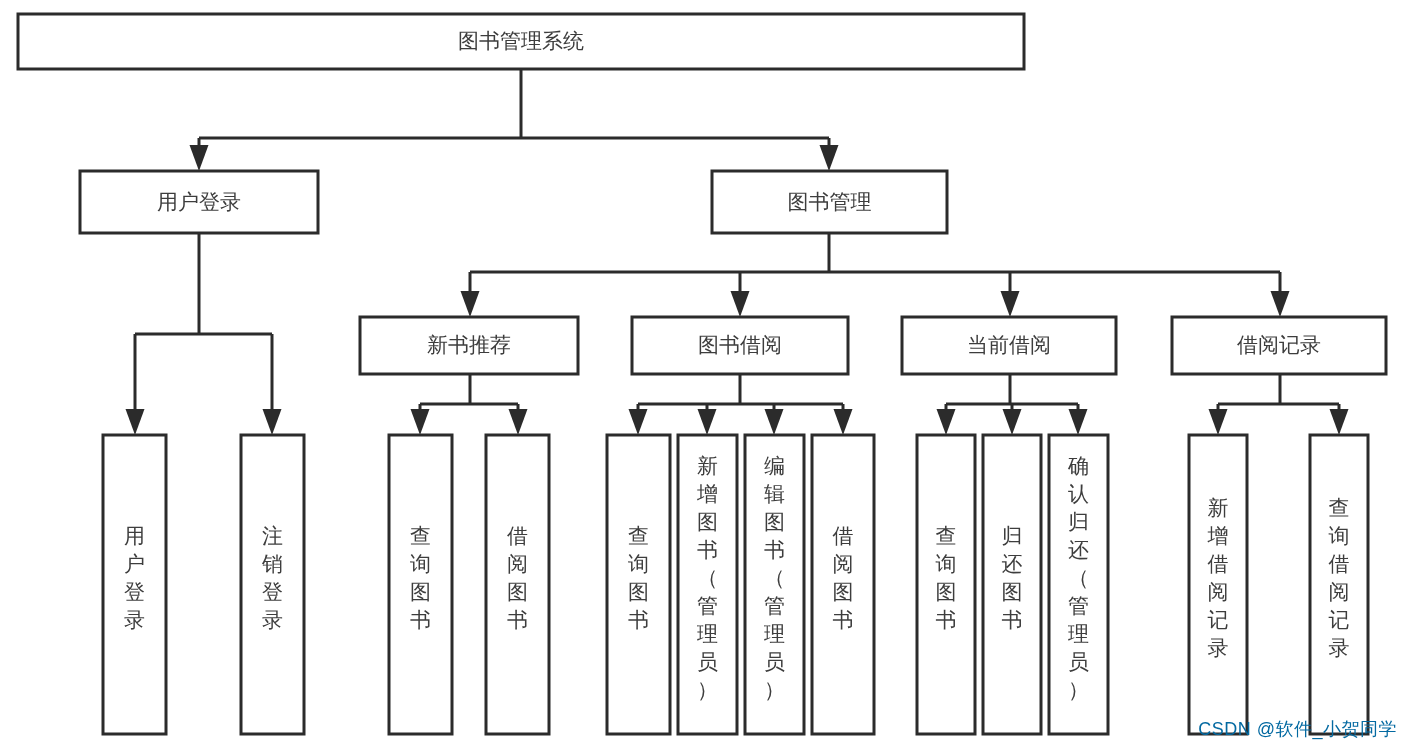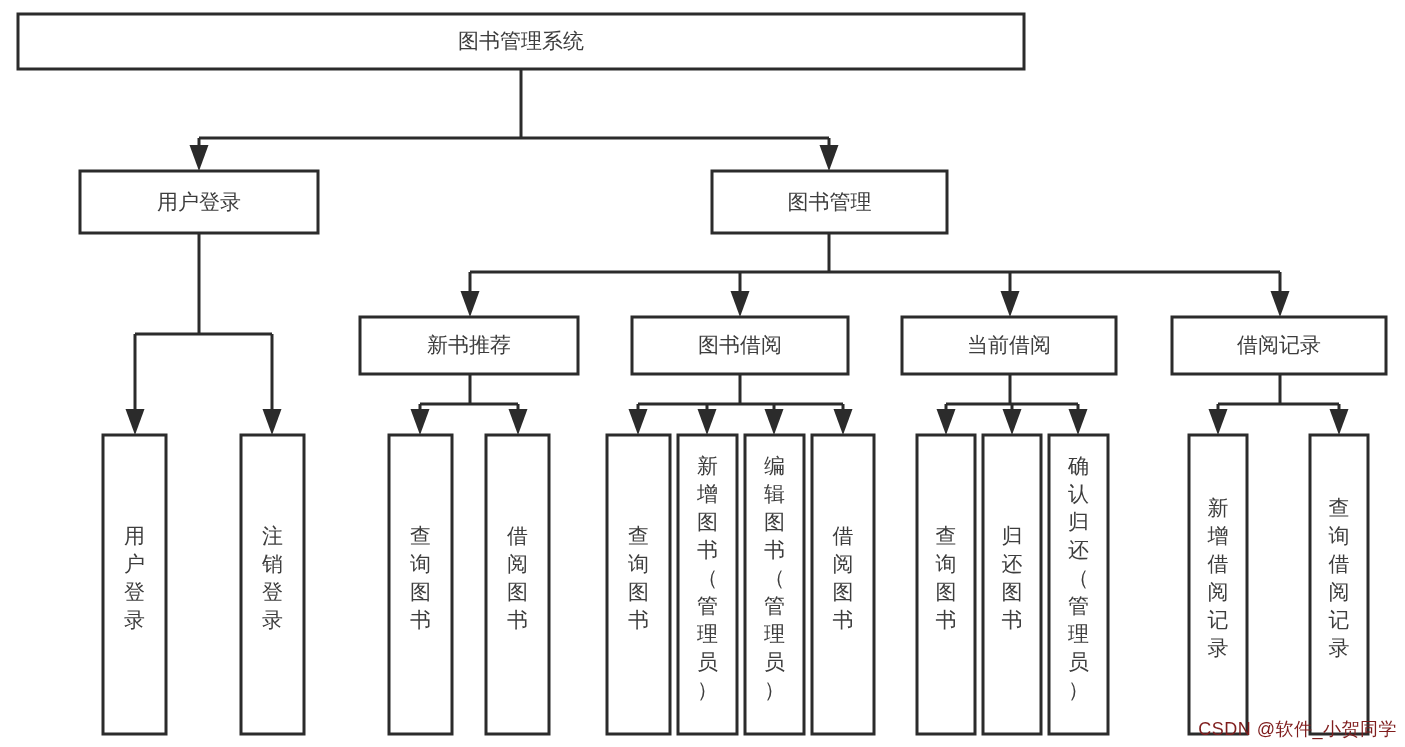--- a/index.html
+++ b/index.html
@@ -46,21 +46,21 @@
     stroke-linecap: butt;
   }
   .arrow-head {
     fill: #2b2b2b;
     stroke: none;
   }
   .watermark {
     position: absolute;
     right: 8px;
     bottom: 6px;
-    color: #7f1d1d;
+    color: #0369a1;
     font-size: 18px;
     font-family: "Liberation Sans", "DejaVu Sans", sans-serif;
     letter-spacing: 0.5px;
     white-space: nowrap;
     pointer-events: none;
     text-align: center;
   }
 </style>
 </head>
 <body>

